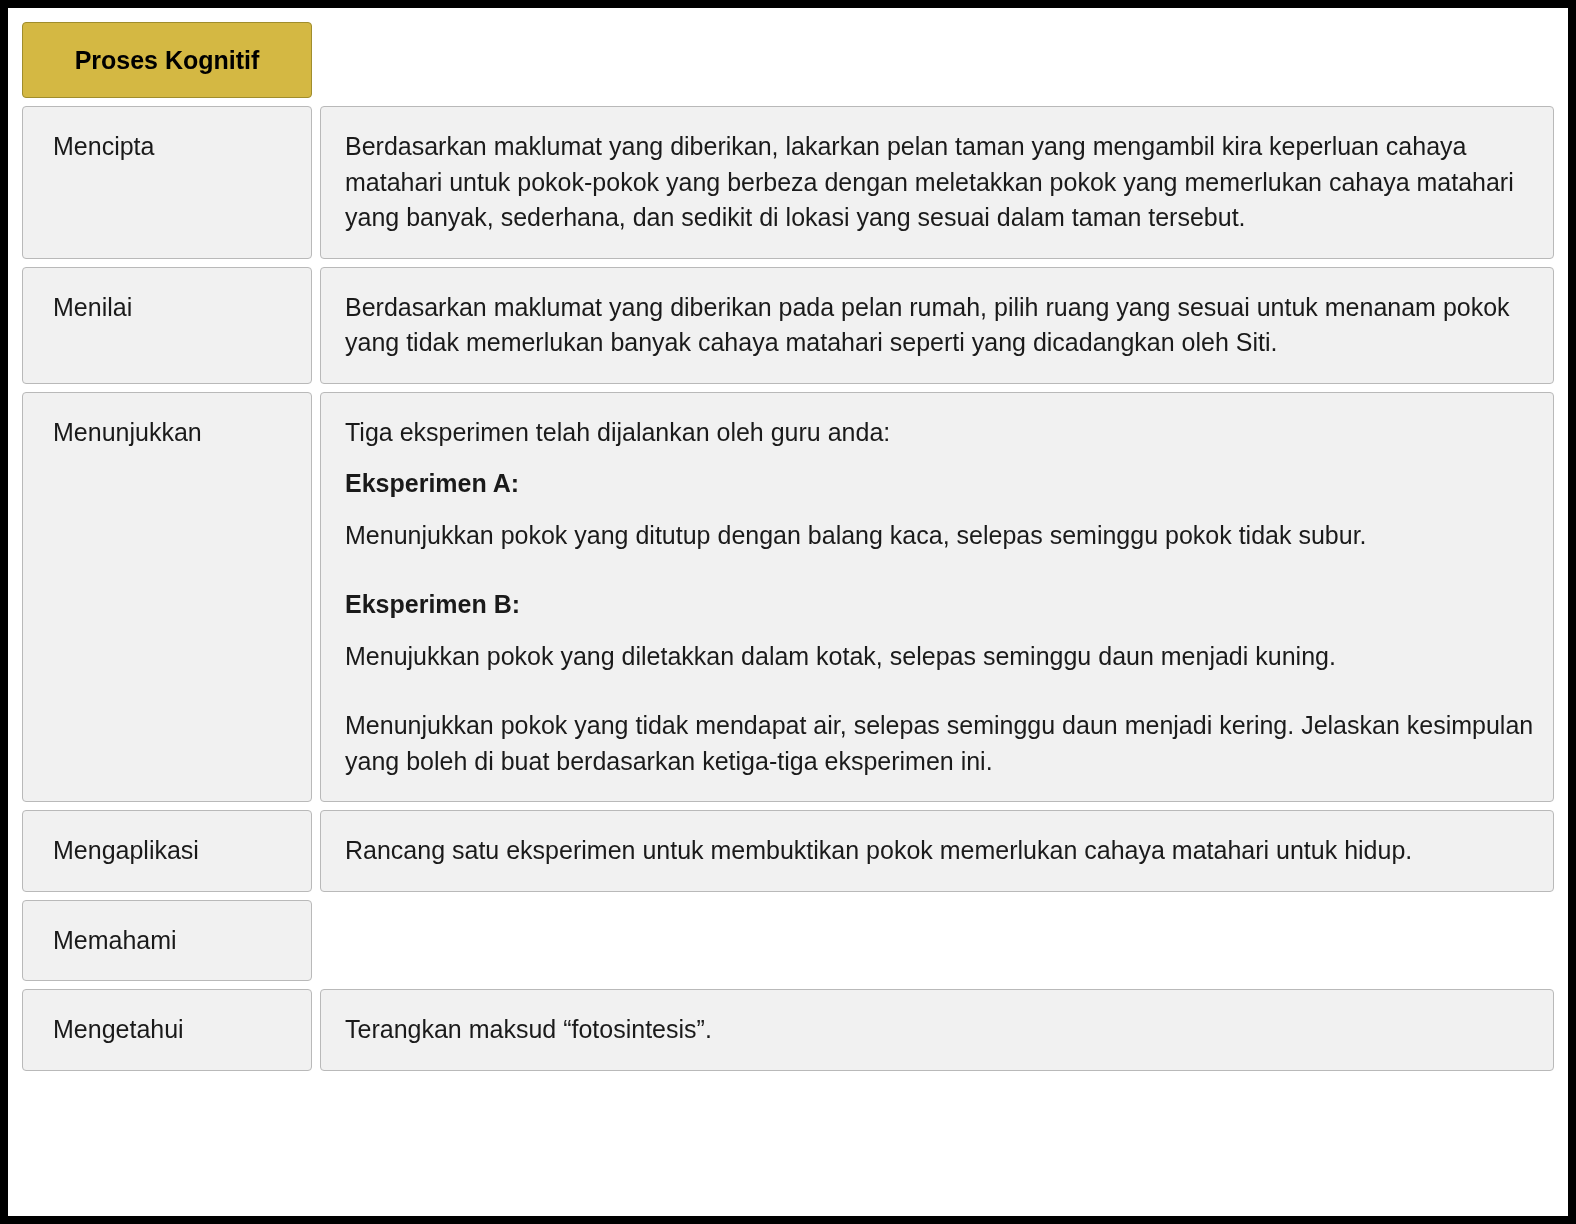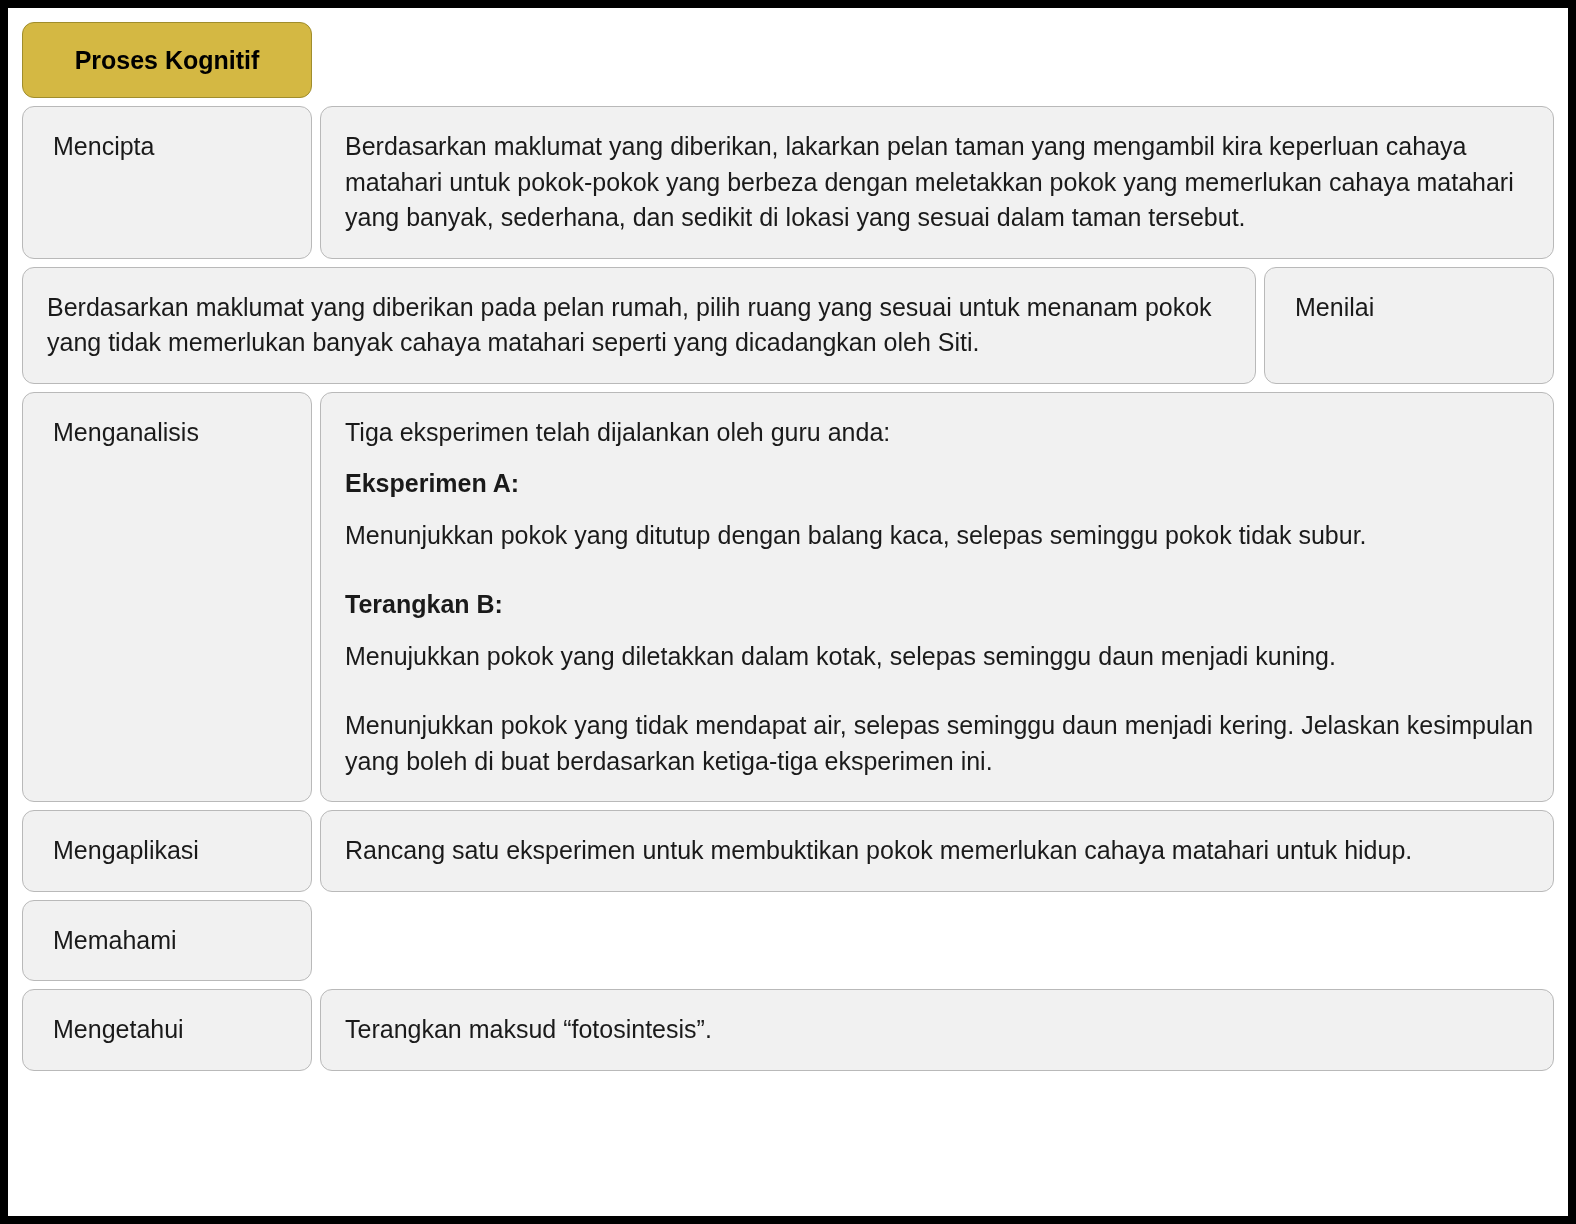--- a/index.html
+++ b/index.html
@@ -32,21 +32,21 @@
     gap: 8px;
   }
   .row {
     display: flex;
     gap: 8px;
     align-items: stretch;
   }
   .cell {
     box-sizing: border-box;
     border: 1px solid #b9b9b9;
-    border-radius: 12px;
+    border-radius: 4px;
   }
   .header-cell {
     background: #d4b843;
     border: 1px solid #a08d2c;
     color: #000000;
     font-weight: bold;
     font-size: 25px;
     display: flex;
     align-items: center;
     justify-content: center;
@@ -91,32 +91,32 @@
     <div class="row">
       <div class="cell header-cell col-left">Proses Kognitif</div>
     </div>
 
     <div class="row">
       <div class="cell body-cell left col-left">Mencipta</div>
       <div class="cell body-cell col-right">Berdasarkan maklumat yang diberikan, lakarkan pelan taman yang mengambil kira keperluan cahaya matahari untuk pokok-pokok yang berbeza dengan meletakkan pokok yang memerlukan cahaya matahari yang banyak, sederhana, dan sedikit di lokasi yang sesuai dalam taman tersebut.</div>
     </div>
 
     <div class="row">
+      <div class="cell body-cell left col-left">Menilai</div>
       <div class="cell body-cell col-right">Berdasarkan maklumat yang diberikan pada pelan rumah, pilih ruang yang sesuai untuk menanam pokok yang tidak memerlukan banyak cahaya matahari seperti yang dicadangkan oleh Siti.</div>
-      <div class="cell body-cell left col-left">Menilai</div>
     </div>
 
     <div class="row">
-      <div class="cell body-cell left col-left">Menganalisis</div>
+      <div class="cell body-cell left col-left">Menunjukkan</div>
       <div class="cell body-cell col-right">
         <p>Tiga eksperimen telah dijalankan oleh guru anda:</p>
         <p class="strong">Eksperimen A:</p>
         <p>Menunjukkan pokok yang ditutup dengan balang kaca, selepas seminggu pokok tidak subur.</p>
         <div class="spacer"></div>
-        <p class="strong">Terangkan B:</p>
+        <p class="strong">Eksperimen B:</p>
         <p>Menujukkan pokok yang diletakkan dalam kotak, selepas seminggu daun menjadi kuning.</p>
         <div class="spacer"></div>
         <p>Menunjukkan pokok yang tidak mendapat air, selepas seminggu daun menjadi kering. Jelaskan kesimpulan yang boleh di buat berdasarkan ketiga-tiga eksperimen ini.</p>
       </div>
     </div>
 
     <div class="row">
       <div class="cell body-cell left col-left">Mengaplikasi</div>
       <div class="cell body-cell col-right">Rancang satu eksperimen untuk membuktikan pokok memerlukan cahaya matahari untuk hidup.</div>
     </div>

